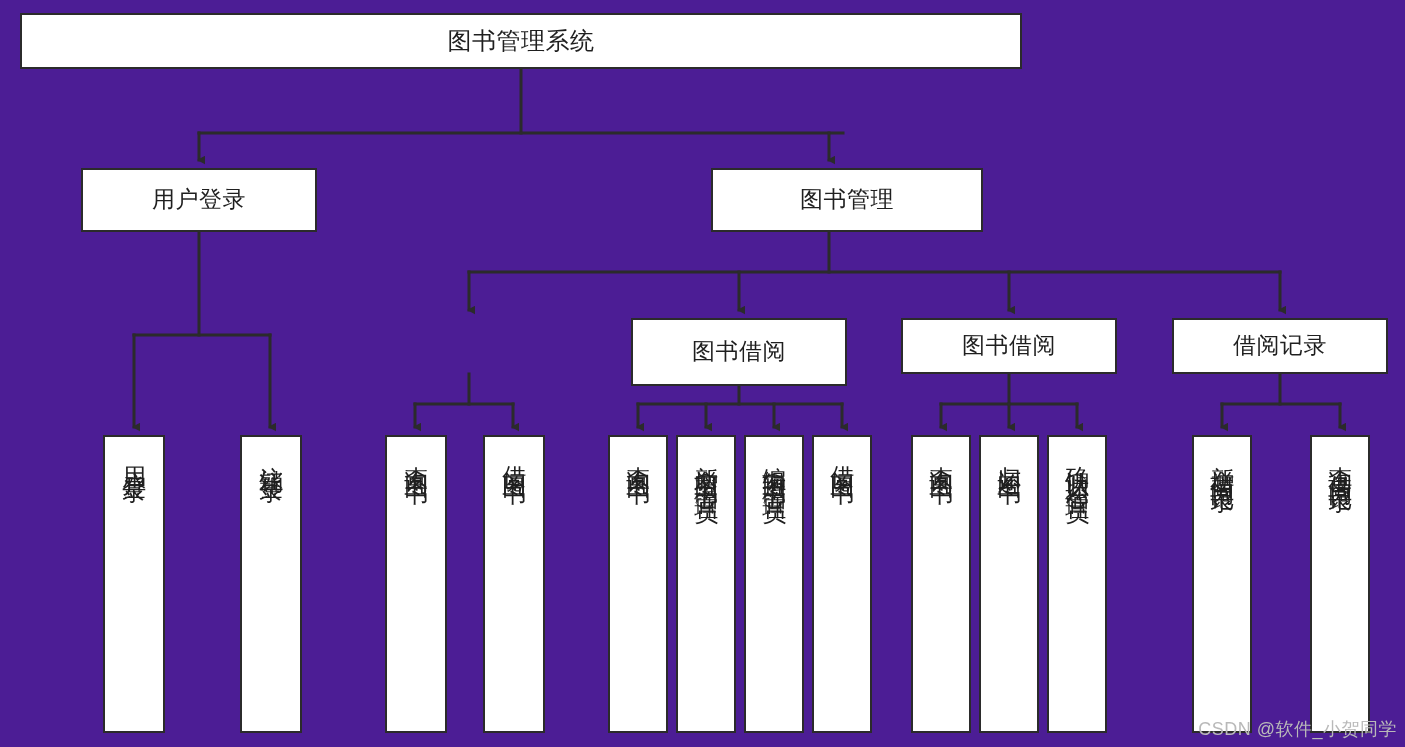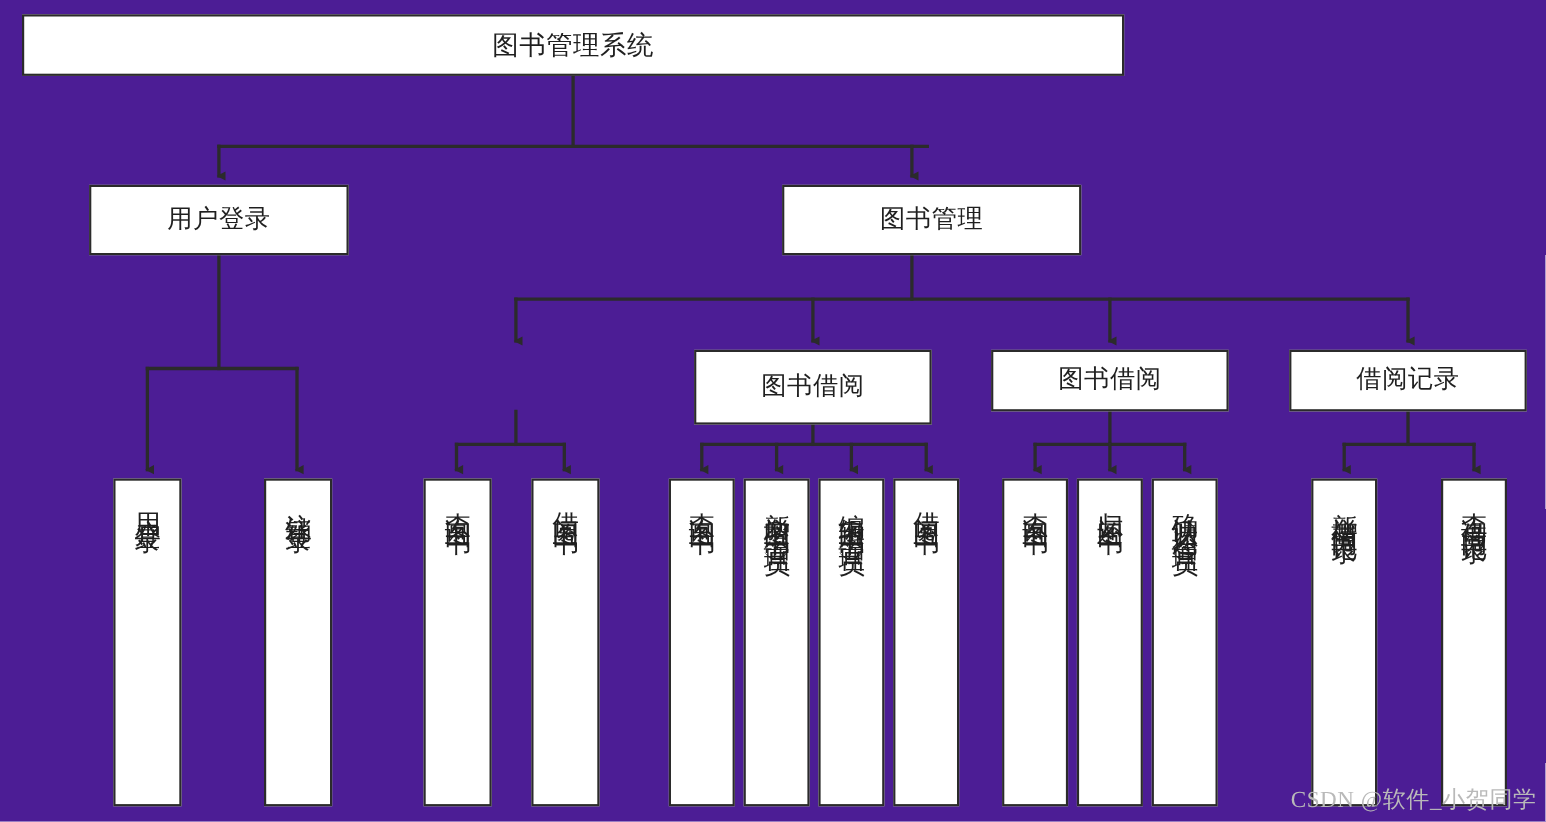--- a/index.html
+++ b/index.html
@@ -55,26 +55,26 @@
     text-orientation:upright;
     font-size:24px;
     line-height:1.02;
     letter-spacing:5px;
     white-space:nowrap;
   }
   .watermark{
     position:absolute;
     right:8px;
     bottom:6px;
-    font-size:21px;
+    font-size:18px;
     color:#b9b9b9;
     letter-spacing:0.5px;
     z-index:5;
     white-space:nowrap;
-    font-family:Liberation Serif, serif;
+    font-family:Liberation Sans, sans-serif;
   }
 </style>
 </head>
 <body>
 
 <div id="canvas">
 
   <svg id="edges" viewBox="0 0 1405 747" width="1405" height="747" xmlns="http://www.w3.org/2000/svg">
     <defs>
       <marker id="arrow" markerWidth="10" markerHeight="10" refX="4.4" refY="6.4" orient="auto" markerUnits="userSpaceOnUse">

